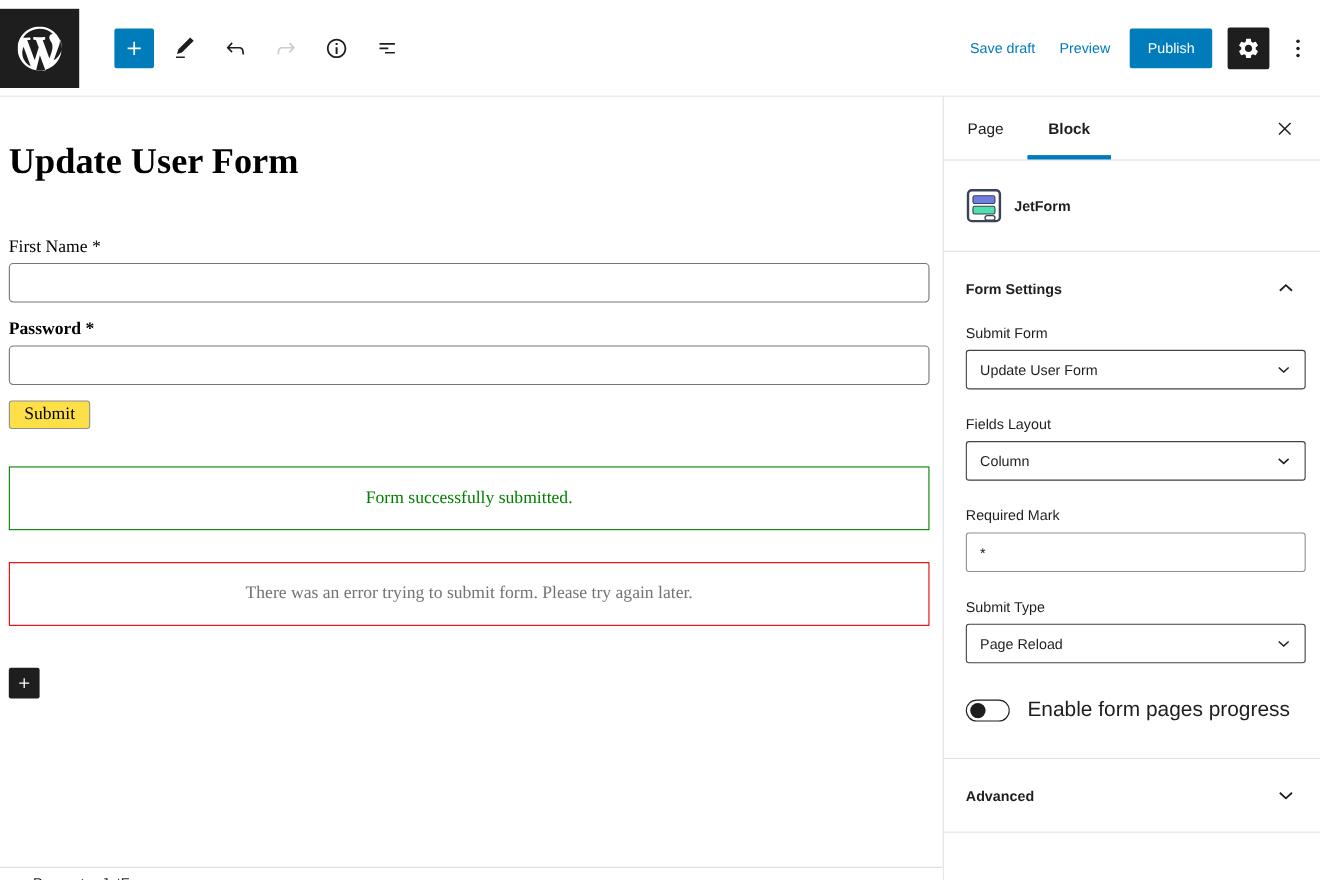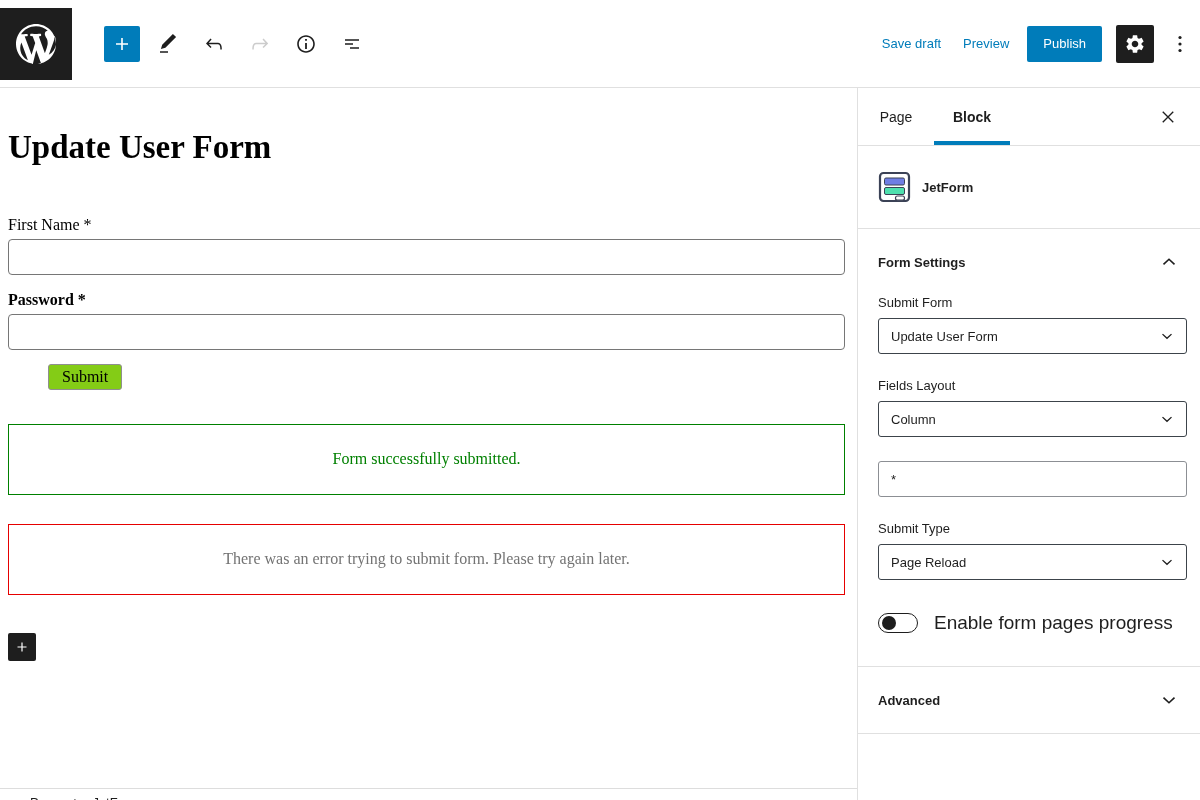--- a/index.html
+++ b/index.html
@@ -39,22 +39,22 @@
   
   .post-title { font-family:"Liberation Serif", serif; font-weight:bold; font-size:33px;
                 line-height:1.2; margin-top:40px; color:#000; }
   .jf-label { display:block; font-family:"Liberation Serif", serif; font-size:16px; color:#000; }
   .jf-label.first { margin-top:48px; }
   .jf-label.next  { margin-top:16px;font-weight:bold; }
   .jf-input { display:block; width:100%; height:36px; margin-top:5px; border:1px solid #767676;
               border-radius:4px; background:#fff; font-family:"Liberation Serif", serif;
               font-size:16px; padding:0 8px; }
   .jf-submit { margin-top:14px; font-family:"Liberation Serif", serif; font-size:16px; color:#000;
-               background:#84cc16; border:1px solid #8f8f8f; border-radius:3px; padding:3px 13px; cursor:pointer;margin-left:40px; }
-  .jf-msg { height:71px; display:flex; align-items:center; justify-content:center;
+               background:#fde047; border:1px solid #8f8f8f; border-radius:3px; padding:3px 13px; cursor:pointer; }
+  .jf-msg { height:58px; display:flex; align-items:center; justify-content:center;
             font-family:"Liberation Serif", serif; font-size:16px; background:#fff; }
   .jf-msg.success { margin-top:34px; border:1px solid #008000; color:#008000; }
   .jf-msg.error   { margin-top:29px; border:1px solid #e60000; color:#737373; }
   .appender { margin-top:38px; width:28px; height:28px; background:#1e1e1e; color:#fff; border:none;
               border-radius:2px; display:flex; align-items:center; justify-content:center; cursor:pointer; }
   .appender svg { width:18px; height:18px; }
 
   .breadcrumb { position:absolute; left:0; right:0; bottom:0; height:28px; border-top:1px solid #dddddd;
                 display:flex; align-items:center; gap:10px; padding-left:30px; font-size:13px;
                 color:#1e1e1e; background:#fff; }
@@ -236,20 +236,21 @@
         <span class="ctl-label">Fields Layout</span>
         <div class="select">
           <span>Column</span>
           <svg viewBox="0 0 24 24">
               <path fill="none" stroke="currentColor" stroke-width="1.8" d="M6 9.5l6 5.5 6-5.5"></path>
             </svg>
         </div>
       </div>
 
       <div class="control">
+        <span class="ctl-label">Required Mark</span>
         <input class="text-ctl" type="text" value="*" style="">
       </div>
 
       <div class="control" style="margin-bottom:0;">
         <span class="ctl-label">Submit Type</span>
         <div class="select">
           <span>Page Reload</span>
           <svg viewBox="0 0 24 24">
               <path fill="none" stroke="currentColor" stroke-width="1.8" d="M6 9.5l6 5.5 6-5.5"></path>
             </svg>

